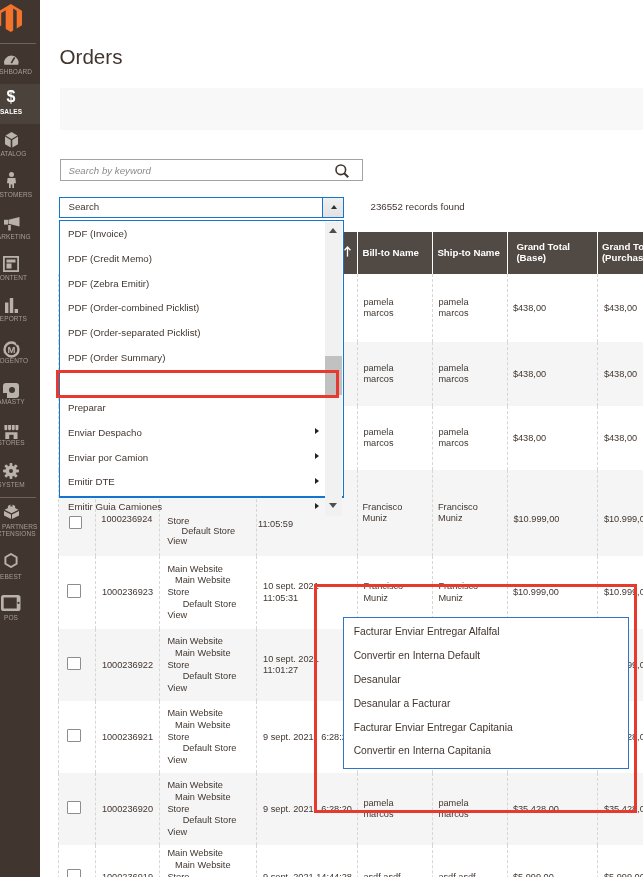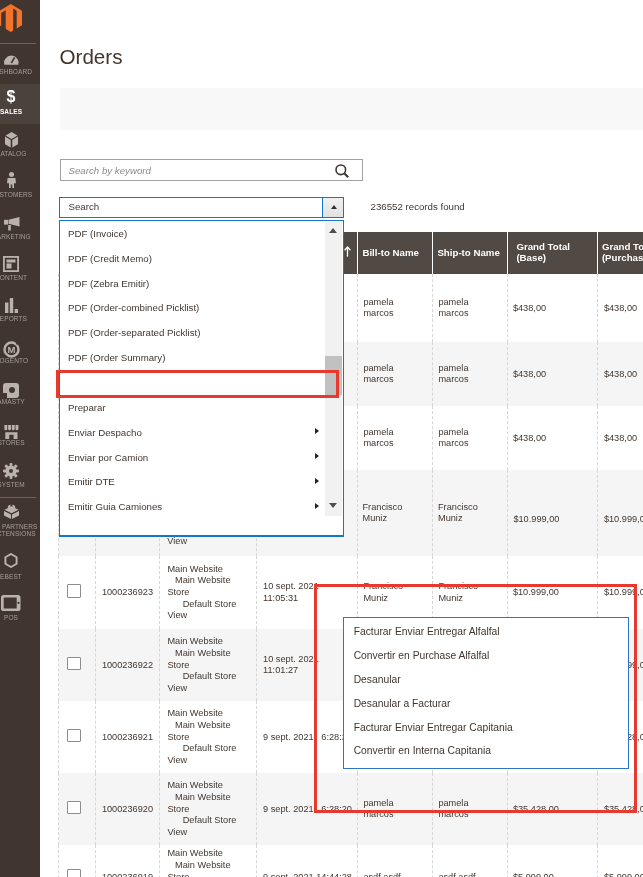--- a/index.html
+++ b/index.html
@@ -31,21 +31,21 @@
     border:1px solid #1475cf; background:#fff; z-index:6; }
   #actions .lbl { position:absolute; left:8.5px; top:3.4px; font-size:9.7px; color:#41362f; }
   #actions .btn { position:absolute; right:0; top:0; width:21.3px; height:100%;
     border-left:1px solid #1475cf; background:linear-gradient(#f0f0f0,#e2e2e2); }
   #actions .tri { position:absolute; right:6.5px; top:7.8px; width:0; height:0;
     border-left:3.5px solid transparent; border-right:3.5px solid transparent;
     border-bottom:4.5px solid #303030; }
   #records { position:absolute; left:370.5px; top:200.5px; font-size:9.7px; color:#41362f; z-index:1;}
 
   
-  #panel { position:absolute; left:59px; top:220.3px; width:285px; height:317px;
+  #panel { position:absolute; left:59px; top:220.3px; width:285px; height:278px;
     background:#fff; border:1px solid #1475cf; border-bottom-width:2px; z-index:6; }
   .mi { position:absolute; left:1px; width:266px; height:25.1px; font-size:9.7px;
     color:#41362f; line-height:25.1px; padding-left:7px; }
   .mi .arr { position:absolute; right:8px; top:8.7px; width:0; height:0;
     border-top:3.8px solid transparent; border-bottom:3.8px solid transparent;
     border-left:4.6px solid #222; }
   .mi.hov { background:#d9d9d9; }
   
   #sbar { position:absolute; right:1.5px; top:1px; width:17px; height:293.8px; background:#f1f1f1; }
   #sbar .b { position:absolute; left:0; width:17px; height:17px; background:#f1f1f1; }
@@ -260,21 +260,21 @@
         </div>
       <div class="thumb"></div>
       <div class="b" style="bottom:0">
           <span class="tri-d"></span>
         </div>
     </div>
   </div>
 
   <div id="popup2">
     <div class="p2i" style="top:7.8px">Facturar Enviar Entregar Alfalfal</div>
-    <div class="p2i" style="top:31.7px">Convertir en Purchase Alfalfal</div>
+    <div class="p2i" style="top:31.7px">Convertir en Interna Default</div>
     <div class="p2i" style="top:55.6px">Desanular</div>
     <div class="p2i" style="top:79.5px">Desanular a Facturar</div>
     <div class="p2i" style="top:103.4px">Facturar Enviar Entregar Capitania</div>
     <div class="p2i" style="top:127.3px">Convertir en Interna Capitania</div>
   </div>
 
   <div id="red1"></div>
   <div id="red2"></div>
 
   <div id="sidebar">

